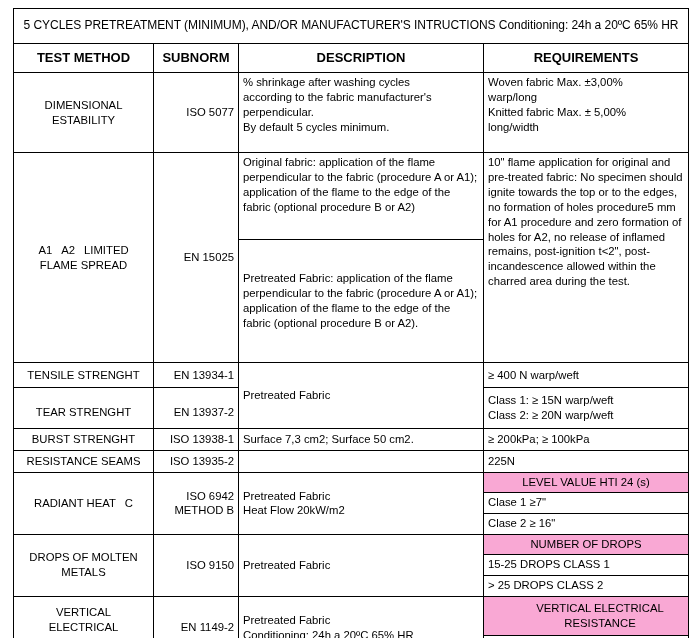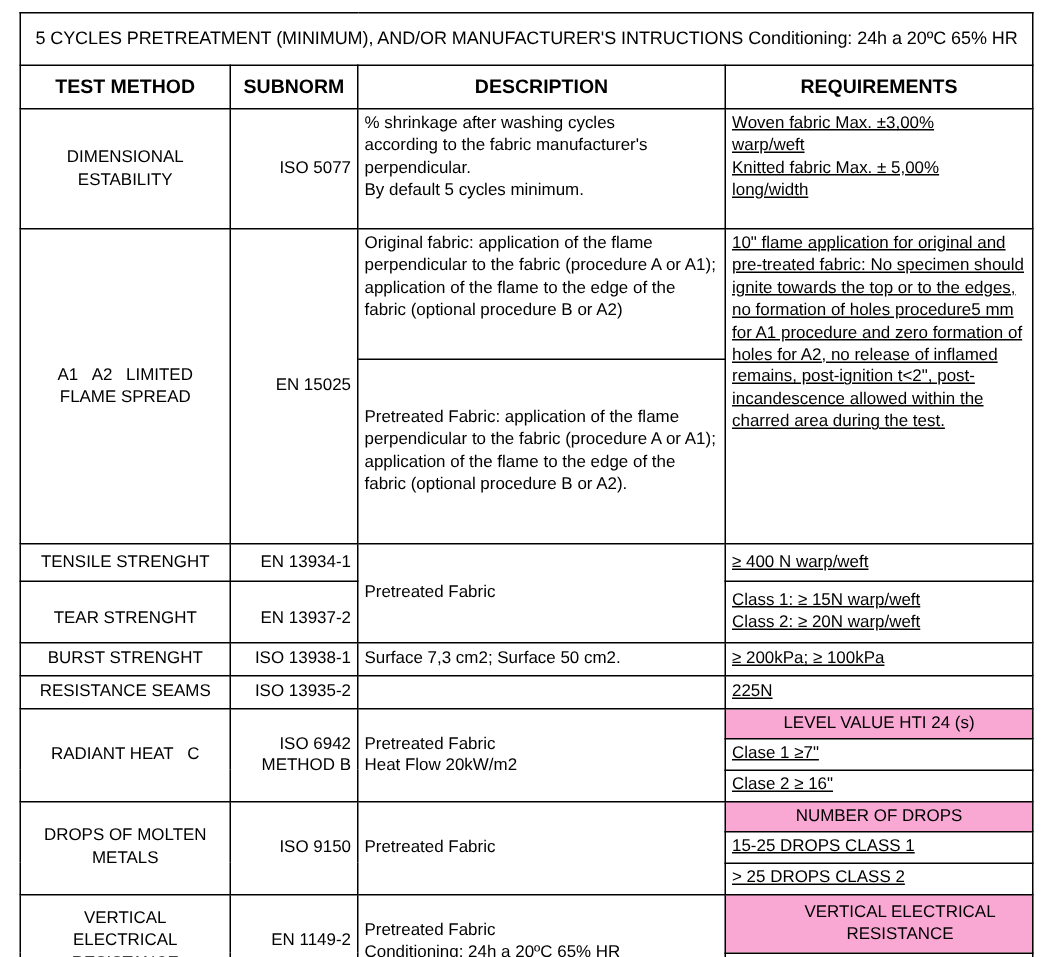--- a/index.html
+++ b/index.html
@@ -79,21 +79,20 @@
     text-align: left;
     vertical-align: top;
     padding: 3px 5px 3px 6px;
   }
   .desc-cell.mid { vertical-align: middle !important; }
 
   .req-cell {
     text-align: left;
     vertical-align: top;
     padding: 3px 5px 3px 6px;
-    text-decoration: underline;
   }
   .req-cell.mid { vertical-align: middle !important; margin-top: 37px; }
 
   .gray-head {
     background: #f9a8d4;
     text-align: center;
     vertical-align: middle !important;
     padding: 3px 4px;
   }
 
@@ -134,21 +133,21 @@
         </td>
         <td class="subnorm-cell">ISO 5077</td>
         <td class="desc-cell">
           <span class="line">% shrinkage after washing cycles</span>
           <span class="line">according to the fabric manufacturer's</span>
           <span class="line">perpendicular.</span>
           <span class="line">By default 5 cycles minimum.</span>
         </td>
         <td class="req-cell">
           <span class="line">Woven fabric Max. ±3,00%</span>
-          <span class="line">warp/weft</span>
+          <span class="line">warp/long</span>
           <span class="line">Knitted fabric Max. ± 5,00%</span>
           <span class="line">long/width</span>
         </td>
       </tr>
 
       <tr>
         <td class="method-cell" rowspan="2" style="height:82px;">
           <span class="line"><span>A1</span><span class="gap"></span><span>A2</span><span class="gap"></span><span>LIMITED</span></span>
           <span class="line">FLAME SPREAD</span>
         </td>

